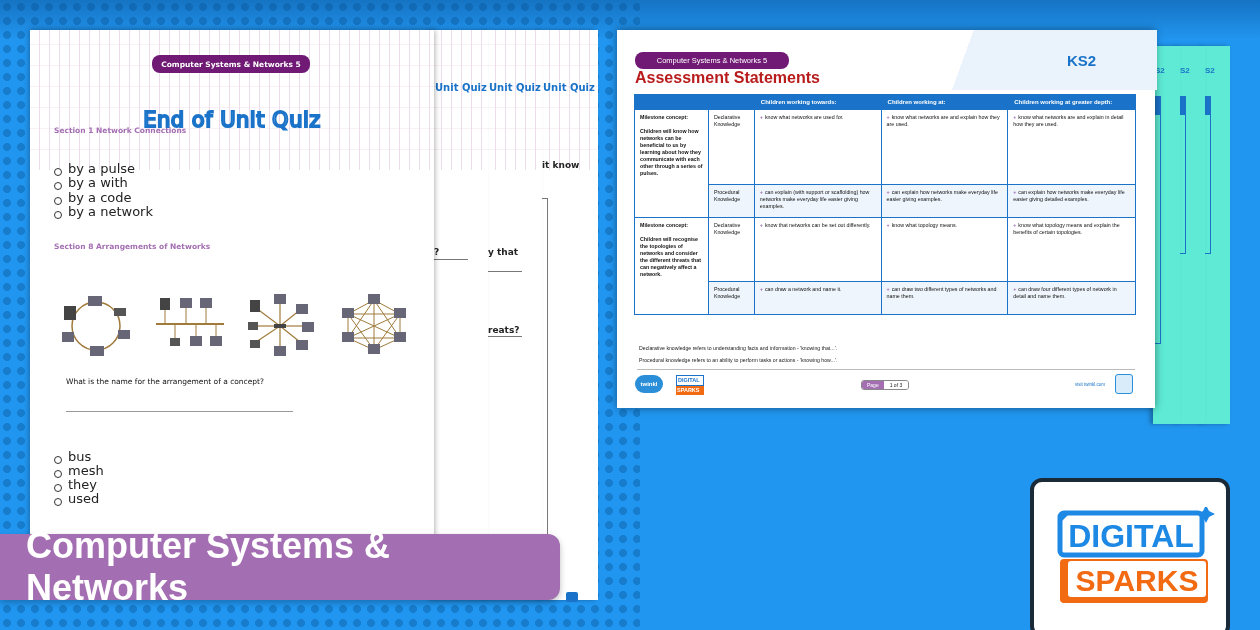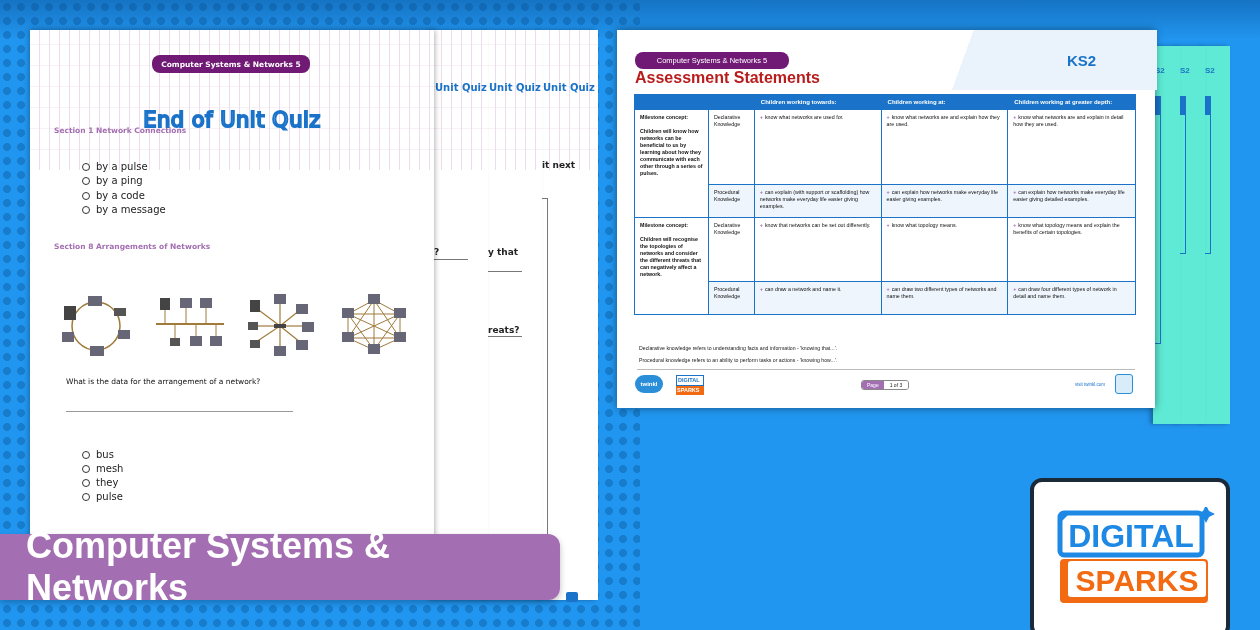--- a/index.html
+++ b/index.html
@@ -21,21 +21,21 @@
   .frag{position:absolute;font-family:"DejaVu Sans",sans-serif;font-weight:bold;font-size:9px;color:#222;}
   .hline{position:absolute;height:1px;background:#777;}
   .quiz{left:30px;top:30px;width:404px;height:520px;box-shadow:0 0 6px rgba(0,0,0,.4);}
   .pill{position:absolute;background:#701a75;color:#fff;border-radius:8px;font-weight:bold;
     display:flex;align-items:center;justify-content:center;}
   .quiz-title{position:absolute;left:0;right:0;top:78px;text-align:center;
     font-family:"DejaVu Sans",sans-serif;font-weight:normal;font-size:21px;color:#fff;
     -webkit-text-stroke:2px #1a73c8;letter-spacing:.5px;}
   .sec{position:absolute;left:24px;font-size:7.5px;font-weight:bold;color:#a46fb2;}
   .q{position:absolute;left:24px;font-size:7.5px;font-weight:bold;color:#111;line-height:13px;width:360px;}
-  .opt{position:absolute;left:52px;font-size:10px;color:#222;display:flex;align-items:center;gap:6px;}
+  .opt{position:absolute;left:24px;font-size:13px;color:#222;display:flex;align-items:flex-end;gap:6px;}
   .radio{width:8px;height:8px;border:1px solid #333;border-radius:50%;display:inline-block;}
   .topo{position:absolute;top:290px;width:76px;height:66px;}
   .banner{position:absolute;left:0;top:534px;width:560px;height:66px;background:#a46fb2;
     border-radius:0 12px 12px 0;color:#fff;font-family:"Liberation Sans",sans-serif;font-weight:bold;
     font-size:36px;display:flex;align-items:center;padding-left:26px;box-shadow:0 3px 6px rgba(0,0,0,.25);}
   
   .assess{left:617px;top:30px;width:538px;height:378px;box-shadow:0 0 8px rgba(0,0,0,.45);}
   .backpage{position:absolute;top:30px;height:378px;background:#5eead4;box-shadow:-3px 0 4px rgba(0,0,0,.3);margin-top:16px;}
   .ks2{position:absolute;font-family:"Liberation Sans",sans-serif;font-weight:bold;color:#1a73c8;}
   .as-title{position:absolute;left:18px;top:39px;font-family:"Liberation Sans",sans-serif;font-weight:bold;
@@ -56,21 +56,21 @@
 </style>
 </head>
 <body>
 
 <div class="dots"></div>
 <div class="dots2"></div>
 
 <div class="page" style="left:540px;top:30px;width:58px;height:570px;">
   <div class="circuit"></div>
   <div class="stack-title" style="left:3px">Unit Quiz</div>
-  <div class="frag" style="left:2px;top:130px">it next</div>
+  <div class="frag" style="left:2px;top:130px">it know</div>
   <div style="position:absolute;left:0;top:168px;width:8px;height:356px;border:1px solid #777;border-left:none;"></div>
   <div style="position:absolute;left:26px;top:562px;width:12px;height:10px;background:#1a73c8;border-radius:2px;"></div>
 </div>
 <div class="page" style="left:486px;top:30px;width:56px;height:570px;">
   <div class="circuit"></div>
   <div class="stack-title" style="left:3px">Unit Quiz</div>
   <div class="frag" style="left:2px;top:217px">y that</div>
   <div class="hline" style="left:0;top:241px;width:36px;"></div>
   <div class="frag" style="left:2px;top:295px">reats?</div>
   <div class="hline" style="left:0;top:306px;width:36px;"></div>
@@ -87,29 +87,29 @@
   <div class="pill" style="left:122px;top:25px;width:158px;height:18px;font-size:7.5px;">Computer Systems &amp; Networks 5</div>
   <div class="quiz-title">End of Unit Quiz</div>
 
   <div class="sec" style="top:96px">Section 1 Network Connections</div>
   <div class="opt" style="top:131px">
       <span class="radio"></span>
       <span>by a pulse</span>
     </div>
   <div class="opt" style="top:145px">
       <span class="radio"></span>
-      <span>by a ping</span>
+      <span>by a with</span>
     </div>
   <div class="opt" style="top:160px">
       <span class="radio"></span>
       <span>by a code</span>
     </div>
   <div class="opt" style="top:174px">
       <span class="radio"></span>
-      <span>by a message</span>
+      <span>by a network</span>
     </div>
 
   <div class="sec" style="top:212px">Section 8 Arrangements of Networks</div>
 
   <svg class="topo" style="left:28px;top:262px" viewBox="0 0 76 66">
     <circle cx="38" cy="34" r="24" fill="none" stroke="#a07a3a" stroke-width="1.5"></circle>
     <rect x="6" y="14" width="12" height="14" fill="#444"></rect>
       <rect x="30" y="4" width="14" height="10" fill="#667"></rect>
     <rect x="56" y="16" width="12" height="8" fill="#555"></rect>
       <rect x="60" y="38" width="12" height="9" fill="#667"></rect>
@@ -166,37 +166,37 @@
         <line x1="12" y1="46" x2="64" y2="46"></line>
       </g>
     <rect x="32" y="2" width="12" height="10" fill="#667"></rect>
       <rect x="58" y="16" width="12" height="10" fill="#667"></rect>
       <rect x="58" y="40" width="12" height="10" fill="#667"></rect>
     <rect x="32" y="52" width="12" height="10" fill="#667"></rect>
       <rect x="6" y="40" width="12" height="10" fill="#667"></rect>
       <rect x="6" y="16" width="12" height="10" fill="#667"></rect>
   </svg>
 
-  <div class="q" style="left:36px;top:345px;font-weight:normal;">What is the data for the arrangement of a network?</div>
+  <div class="q" style="left:36px;top:345px;font-weight:normal;">What is the name for the arrangement of a concept?</div>
   <div style="position:absolute;left:36px;top:381px;width:227px;height:1px;background:#999;"></div>
   <div class="opt" style="top:419px">
       <span class="radio"></span>
       <span>bus</span>
     </div>
   <div class="opt" style="top:433px">
       <span class="radio"></span>
       <span>mesh</span>
     </div>
   <div class="opt" style="top:447px">
       <span class="radio"></span>
       <span>they</span>
     </div>
   <div class="opt" style="top:461px">
       <span class="radio"></span>
-      <span>pulse</span>
+      <span>used</span>
     </div>
 </div>
 
 <div class="banner">Computer Systems &amp; Networks</div>
 
 <div class="backpage" style="left:1203px;width:27px;">
   <div class="ks2" style="left:2px;top:20px;font-size:8px">S2</div>
   <div style="position:absolute;left:0;top:50px;width:8px;height:18px;background:#1a73c8;"></div>
   <div style="position:absolute;left:0;top:68px;width:8px;height:140px;border:1px solid #1a73c8;border-left:none;"></div>
 </div>

